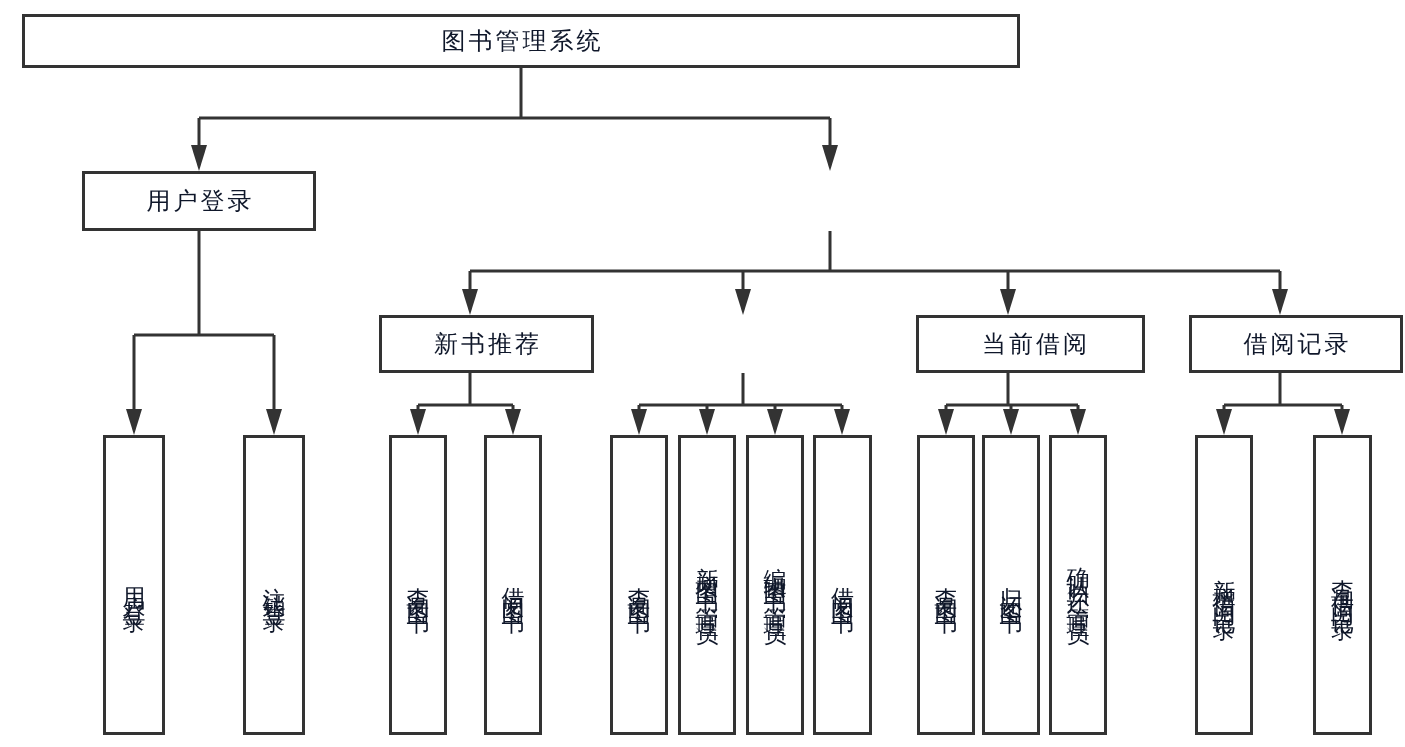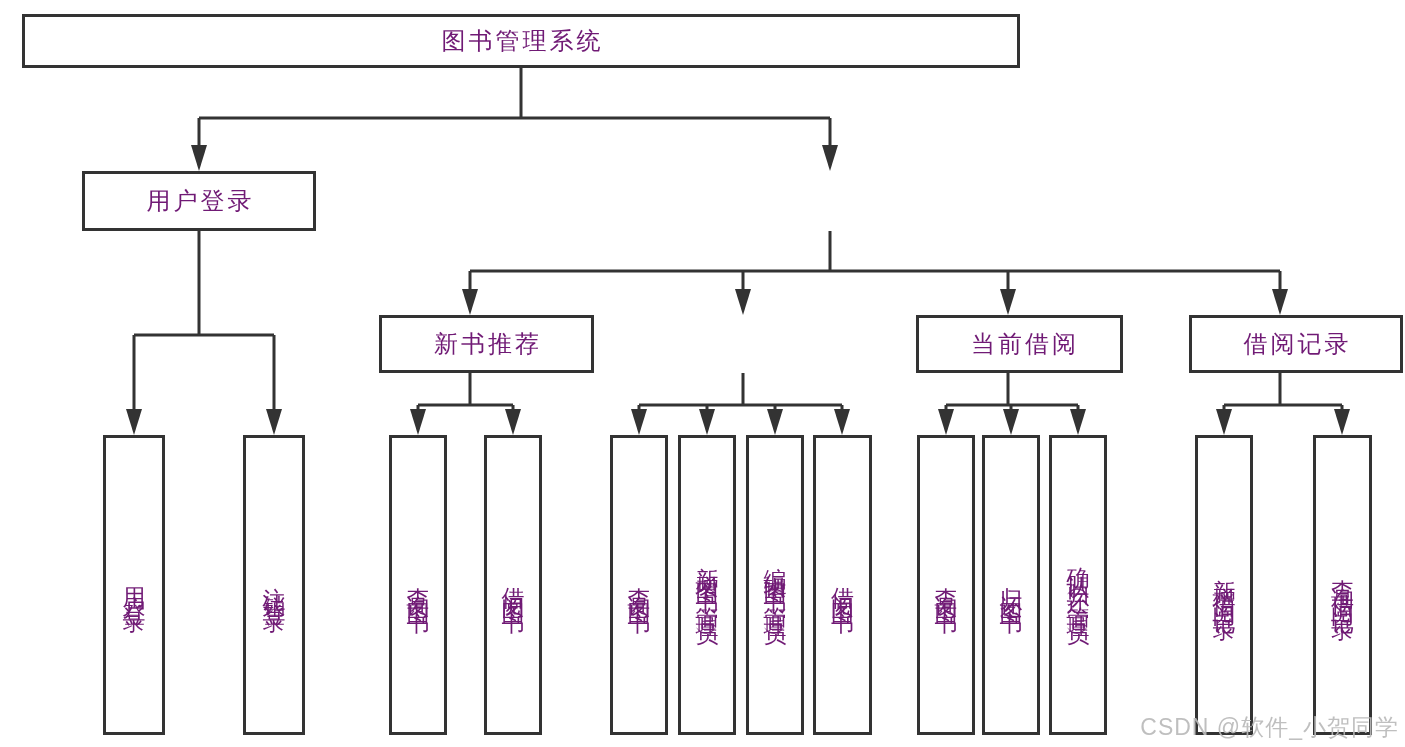--- a/index.html
+++ b/index.html
@@ -12,21 +12,21 @@
   }
   #connectors{position:absolute;left:0;top:0;z-index:1;}
   .box{
     position:absolute;
     box-sizing:border-box;
     border:3px solid #333333;
     background:#ffffff;
     display:flex;
     align-items:center;
     justify-content:center;
-    color:#701a75;
+    color:#0f172a;
     z-index:2;
   }
   .hlabel{
     font-size:24px;
     letter-spacing:3px;
     text-indent:3px;
     white-space:nowrap;
   }
   .vlabel{
     display:block;
@@ -36,21 +36,21 @@
     line-height:1;
     white-space:nowrap;
   }
   
   .b-root{left:22px;top:14px;width:998px;height:54px;}
   .b-l2-login{left:82px;top:171px;width:234px;height:60px;}
   .b-l2-mgmt{left:712px;top:171px;width:236px;height:60px;}
   .b-l3{top:315px;height:58px;margin-left:16px;}
   .b-l3-recommend{left:363px;width:215px;}
   .b-l3-borrow{left:636px;width:214px;}
-  .b-l3-current{left:900px;width:207px;padding-left:8px;}
+  .b-l3-current{left:900px;width:229px;padding-left:8px;}
   .b-l3-records{left:1173px;width:214px;}
   .leaf{top:435px;height:300px;}
   .lf-1a{left:103px;width:62px;}
   .lf-1b{left:243px;width:62px;}
   .lf-2a{left:389px;width:58px;}
   .lf-2b{left:484px;width:58px;}
   .lf-3a{left:610px;width:58px;}
   .lf-3b{left:678px;width:58px;}
   .lf-3c{left:746px;width:58px;}
   .lf-3d{left:813px;width:59px;}
@@ -170,15 +170,14 @@
     <span class="vlabel">确认归还（管理员）</span>
   </div>
 
   <div class="box leaf lf-5a">
     <span class="vlabel">新增借阅记录</span>
   </div>
   <div class="box leaf lf-5b">
     <span class="vlabel">查询借阅记录</span>
   </div>
 
-  <div id="watermark">CSDN @软件_小贺同学</div>
 
 </div>
 
 </body></html>

